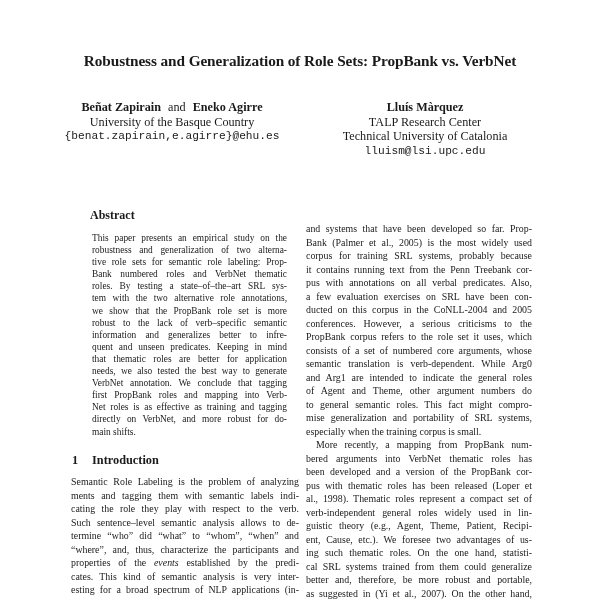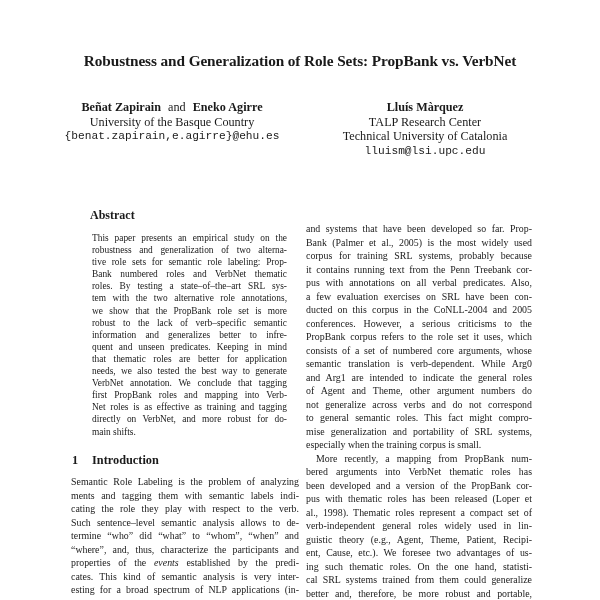--- a/index.html
+++ b/index.html
@@ -111,21 +111,20 @@
       <span class="line">it contains running text from the Penn Treebank cor-</span>
       <span class="line">pus with annotations on all verbal predicates. Also,</span>
       <span class="line">a few evaluation exercises on SRL have been con-</span>
       <span class="line">ducted on this corpus in the CoNLL-2004 and 2005</span>
       <span class="line">conferences. However, a serious criticisms to the</span>
       <span class="line">PropBank corpus refers to the role set it uses, which</span>
       <span class="line">consists of a set of numbered core arguments, whose</span>
       <span class="line">semantic translation is verb-dependent. While Arg0</span>
       <span class="line">and Arg1 are intended to indicate the general roles</span>
       <span class="line">of Agent and Theme, other argument numbers do</span>
-      <span class="line">not generalize across verbs and do not correspond</span>
       <span class="line">to general semantic roles. This fact might compro-</span>
       <span class="line">mise generalization and portability of SRL systems,</span>
       <span class="line last">especially when the training corpus is small.</span>
     </div>
   <div id="right-p2">
       <span class="line indent">More recently, a mapping from PropBank num-</span>
       <span class="line">bered arguments into VerbNet thematic roles has</span>
       <span class="line">been developed and a version of the PropBank cor-</span>
       <span class="line">pus with thematic roles has been released (Loper et</span>
       <span class="line">al., 1998). Thematic roles represent a compact set of</span>

